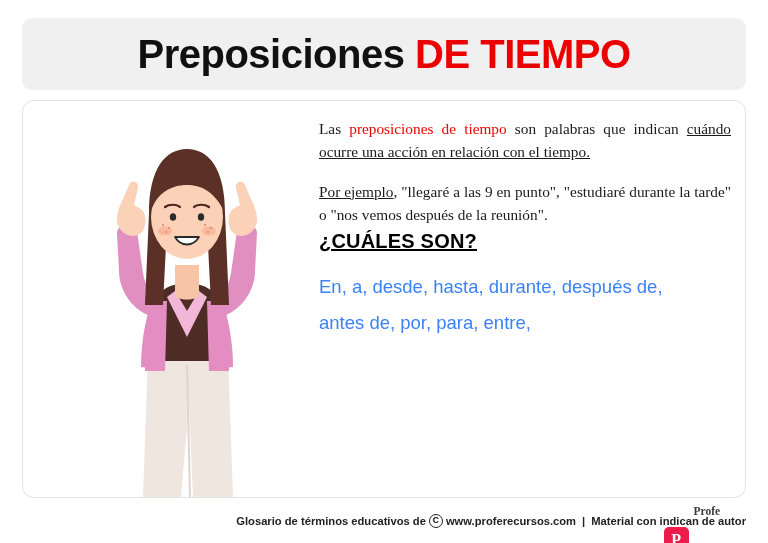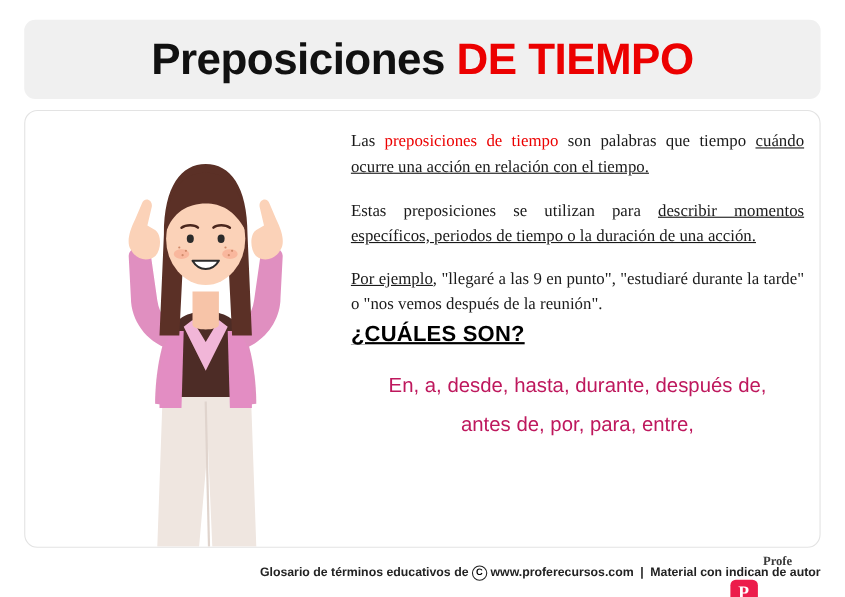--- a/index.html
+++ b/index.html
@@ -94,23 +94,22 @@
     font-size: 20px;
     color: #000000;
     text-decoration: underline;
     margin: 4px 0 16px 0;
     letter-spacing: 0.2px;
   }
   .answers {
     font-family: "Liberation Sans", sans-serif;
     font-size: 18.5px;
     line-height: 1.95;
-    color: #be185d;
+    color: #3b82f6;
     margin: 0;
-    text-align: center;
   }
 
   
   .footer {
     position: absolute;
     left: 22px;
     top: 508px;
     width: 724px;
     height: 26px;
     display: flex;
@@ -243,23 +242,22 @@
         </g>
 
         <g>
           <path d="M202 122 C206 116 204 106 198 94 L192 80 C190 74 182 76 183 83 L187 100 L180 104 C174 108 174 122 180 128 C188 134 198 130 202 122 Z" fill="#fbd2b8"></path>
         </g>
       </svg>
     </div>
 
     <div class="text-col">
 
-      <p class="para"><span>Las </span><span class="red">preposiciones de tiempo</span><span> son palabras que tiempo </span><span class="u">cuándo ocurre una acción en relación con el tiempo.</span></p>
-
-      <p class="para"><span>Estas preposiciones se utilizan para </span><span class="u">describir momentos específicos, periodos de tiempo o la duración de una acción.</span></p>
+      <p class="para"><span>Las </span><span class="red">preposiciones de tiempo</span><span> son palabras que indican </span><span class="u">cuándo ocurre una acción en relación con el tiempo.</span></p>
+
 
       <p class="para"><span class="u">Por ejemplo</span><span>, "llegaré a las 9 en punto", "estudiaré durante la tarde" o "nos vemos después de la reunión".</span></p>
 
       <div class="subhead">¿CUÁLES SON?</div>
 
       <div class="answers">En, a, desde, hasta, durante, después de,</div>
       <div class="answers">antes de, por, para, entre,</div>
     </div>
   </div>
 

